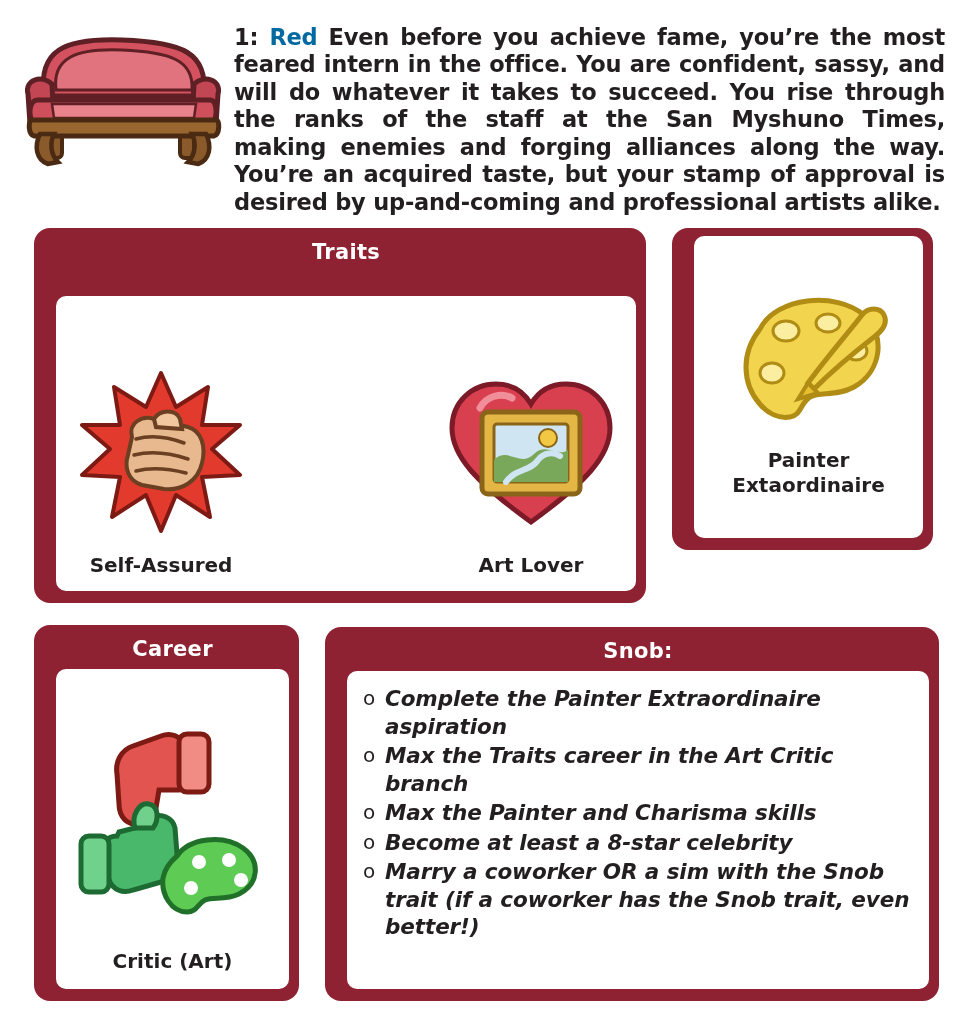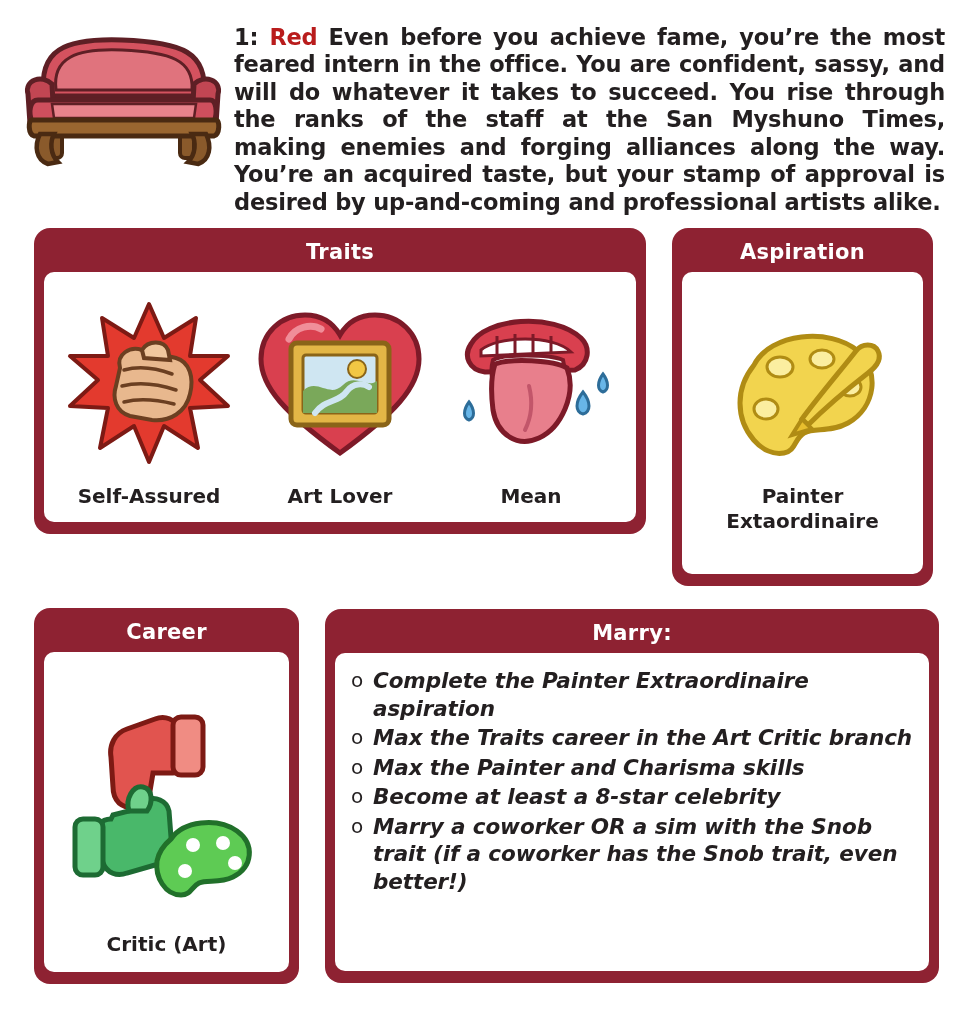--- a/index.html
+++ b/index.html
@@ -36,31 +36,31 @@
     font-family: "DejaVu Sans", sans-serif;
     font-weight: bold;
     font-size: 22.5px;
     line-height: 1.22;
     text-align: justify;
     letter-spacing: -0.2px;
     color: #231f20;
     padding-top: 14px;
   }
   .intro .num { color: #231f20; }
-  .intro .red-name { color: #b91c1c; }
+  .intro .red-name { color: #0369a1; }
 
   
   .row { display: flex; padding: 0 34px; gap: 26px; }
   .row.row1 { margin-top: 8px; align-items: flex-start; }
-  .row.row2 { margin-top: 22px; align-items: center; }
+  .row.row2 { margin-top: 22px; align-items: flex-end; }
 
   .card {
     background: #8e2232;
     border-radius: 16px;
-    padding: 8px 10px 12px 10px;
+    padding: 8px 10px 12px 22px;
   }
   .card-title {
     color: #ffffff;
     font-weight: bold;
     font-size: 21px;
     text-align: center;
     padding: 4px 0 8px 0;
     letter-spacing: 0.3px;
   }
   .card-inner {
@@ -72,22 +72,23 @@
   .traits-card { flex: 0 0 612px; }
   .aspiration-card { flex: 0 0 261px; }
   .career-card { flex: 0 0 265px; }
   .rules-card { flex: 1; }
 
   
   .traits-inner {
     display: flex;
     justify-content: space-between;
     align-items: flex-end;
-    height: 250px;
+    height: 295px;
     padding-bottom: 14px;
+    margin-top: 24px;
   }
   .trait {
     width: 190px;
     text-align: center;
   }
   .trait .art { height: 190px; display: flex; align-items: center; justify-content: center; }
   .trait .art svg { display:block; }
   .trait .label {
     font-size: 20px;
     font-weight: bold;
@@ -214,42 +215,25 @@
             <rect x="36" y="40" width="98" height="82" rx="6" fill="#e3b646" stroke="#8a6418" stroke-width="5"></rect>
             <rect x="48" y="52" width="74" height="58" rx="3" fill="#cfe6f2" stroke="#8a6418" stroke-width="3"></rect>
             <path d="M48 88 C62 74, 74 96, 88 82 C100 70, 112 86, 122 78 L122 110 L48 110 Z" fill="#7aa85a"></path>
             <path d="M60 110 C70 96, 84 100, 92 88 C98 80, 108 80, 114 84" fill="none" stroke="#cfe6f2" stroke-width="6" stroke-linecap="round"></path>
             <circle cx="102" cy="66" r="9" fill="#f2c744" stroke="#8a6418" stroke-width="2"></circle>
           </svg>
         </div>
         <div class="label">Art Lover</div>
       </div>
 
-      <div class="trait">
-        <div class="art">
-          <svg width="180" height="170" viewBox="0 0 180 170" xmlns="http://www.w3.org/2000/svg">
-            <path d="M30 46 C44 20, 112 14, 140 40 C150 50, 148 66, 134 72 L44 74 C28 72, 22 58, 30 46 Z" fill="#d9404f" stroke="#7d1a28" stroke-width="5"></path>
-            <path d="M40 52 C56 38, 112 36, 130 54 L40 58 Z" fill="#ffffff" stroke="#7d1a28" stroke-width="3"></path>
-            <path d="M56 38 L56 56 M74 36 L74 56 M92 36 L92 56 M110 38 L110 56" stroke="#7d1a28" stroke-width="3"></path>
-            <path d="M52 62 C62 56, 108 56, 122 62 C126 78, 120 90, 110 96 L62 96 C52 90, 48 76, 52 62 Z" fill="#ffffff" stroke="#7d1a28" stroke-width="4"></path>
-            <path d="M54 66 C70 60, 112 62, 126 70 C136 96, 120 130, 98 140 C76 150, 56 136, 52 112 C50 96, 50 78, 54 66 Z" fill="#e87f8c" stroke="#7d1a28" stroke-width="5"></path>
-            <path d="M88 88 C92 104, 90 120, 84 132" fill="none" stroke="#c2566a" stroke-width="4" stroke-linecap="round"></path>
-            <path d="M142 94 C150 104, 150 114, 142 116 C134 114, 134 104, 142 94 Z" fill="#68b6e8" stroke="#2d6d99" stroke-width="3"></path>
-            <path d="M162 76 C168 84, 168 92, 162 94 C156 92, 156 84, 162 76 Z" fill="#68b6e8" stroke="#2d6d99" stroke-width="3"></path>
-            <path d="M28 104 C34 112, 34 120, 28 122 C22 120, 22 112, 28 104 Z" fill="#68b6e8" stroke="#2d6d99" stroke-width="3"></path>
-          </svg>
-        </div>
-        <div class="label">Mean</div>
-      </div>
 
     </div>
   </div>
 
   <div class="card aspiration-card">
-    <div class="card-title">Aspiration</div>
     <div class="card-inner asp-inner">
       <div class="art">
         <svg width="170" height="160" viewBox="0 0 170 160" xmlns="http://www.w3.org/2000/svg">
           <path d="M36 54 C52 22, 112 16, 140 40 C162 60, 158 96, 130 112 C112 122, 96 116, 86 122 C76 128, 78 140, 66 142 C44 146, 22 120, 22 92 C22 76, 28 64, 36 54 Z" fill="#f2d44e" stroke="#b08c14" stroke-width="5"></path>
           <ellipse cx="62" cy="56" rx="13" ry="10" fill="#fbeea0" stroke="#b08c14" stroke-width="3"></ellipse>
           <ellipse cx="104" cy="48" rx="12" ry="9" fill="#fbeea0" stroke="#b08c14" stroke-width="3"></ellipse>
           <ellipse cx="132" cy="76" rx="11" ry="9" fill="#fbeea0" stroke="#b08c14" stroke-width="3"></ellipse>
           <ellipse cx="48" cy="98" rx="12" ry="10" fill="#fbeea0" stroke="#b08c14" stroke-width="3"></ellipse>
           <path d="M84 108 C100 86, 124 58, 138 40 C144 32, 156 32, 160 40 C164 48, 158 56, 150 62 C132 76, 106 98, 90 114 Z" fill="#f2d44e" stroke="#b08c14" stroke-width="5"></path>
           <path d="M84 108 L74 124 L94 118 Z" fill="#e8bf2e" stroke="#b08c14" stroke-width="4"></path>
@@ -288,21 +272,21 @@
           <circle cx="156" cy="142" r="7" fill="#ffffff"></circle>
           <circle cx="168" cy="162" r="7" fill="#ffffff"></circle>
           <circle cx="118" cy="170" r="7" fill="#ffffff"></circle>
         </svg>
       </div>
       <div class="career-label">Critic (Art)</div>
     </div>
   </div>
 
   <div class="card rules-card">
-    <div class="card-title">Marry:</div>
+    <div class="card-title">Snob:</div>
     <div class="card-inner rules-inner">
       <ul class="rules-list">
         <li>
           <span class="bullet">o</span>
           <span class="txt">Complete the Painter Extraordinaire aspiration</span>
         </li>
         <li>
           <span class="bullet">o</span>
           <span class="txt">Max the Traits career in the Art Critic branch</span>
         </li>

